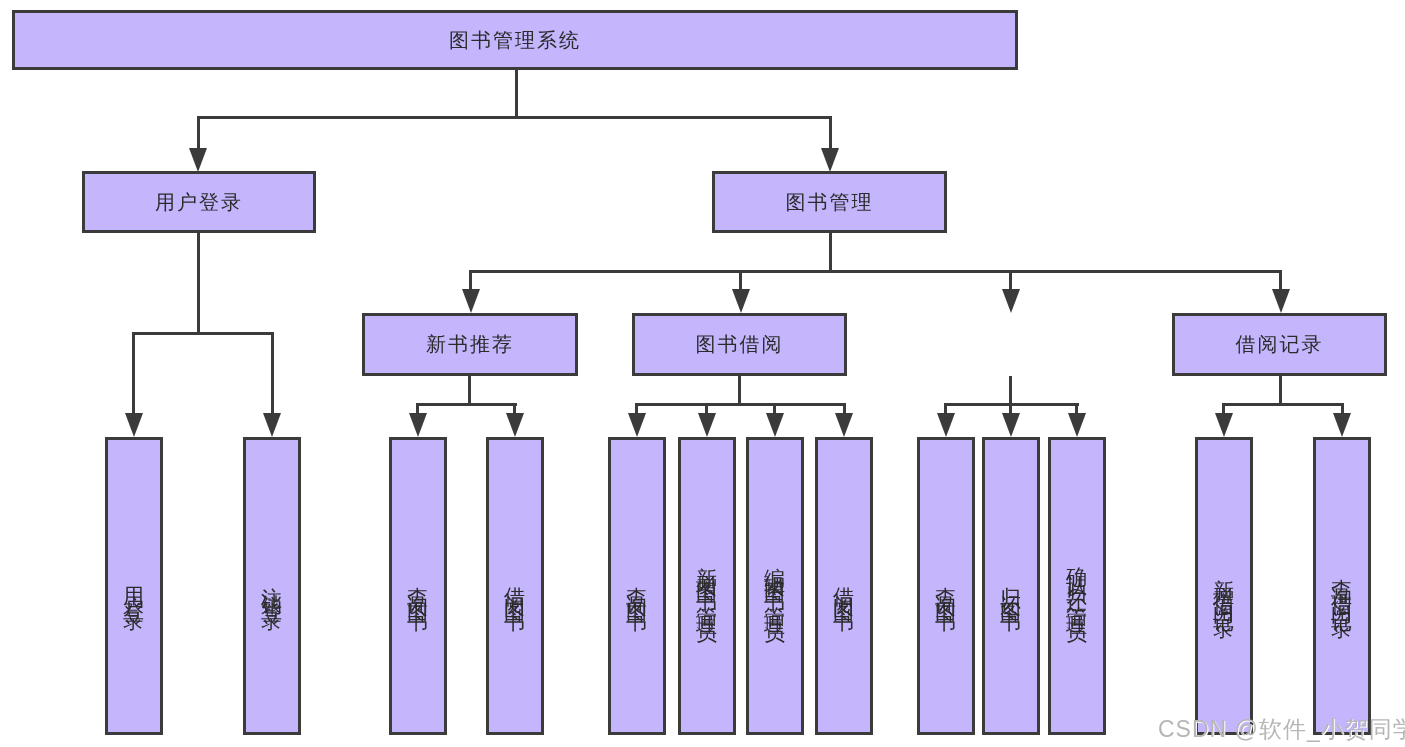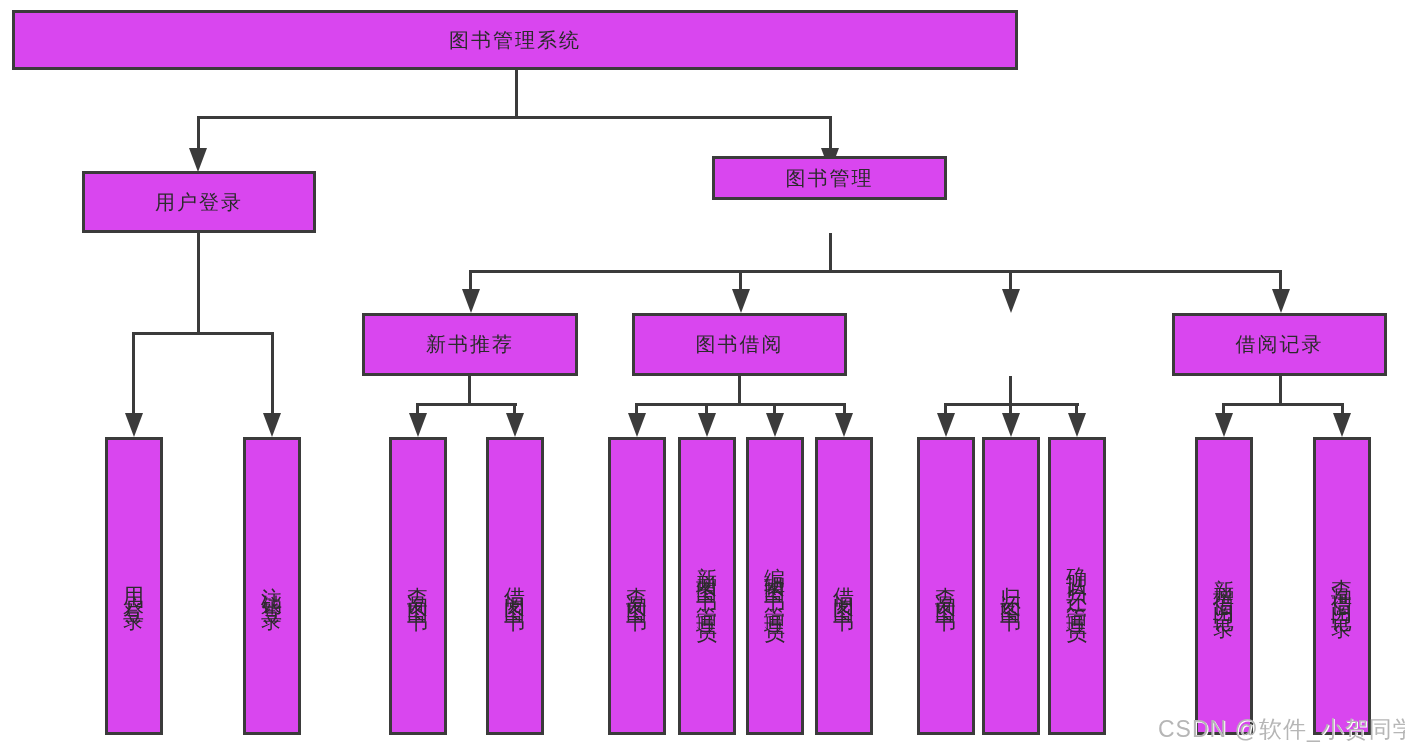--- a/index.html
+++ b/index.html
@@ -8,21 +8,21 @@
     width: 1405px;
     height: 747px;
     background: var(--background, #ffffff);
     font-family: "Liberation Sans", sans-serif;
     overflow: hidden;
   }
   .box {
     position: absolute;
     box-sizing: border-box;
     border: 3px solid var(--line, #3b3b3b);
-    background: #d946ef;
+    background: #c4b5fd;
     display: flex;
     align-items: center;
     justify-content: center;
     color: var(--text, #2b2b2b);
     font-size: 20px;
     letter-spacing: 2px;
     text-align: right;
   }
   .vbox {
     writing-mode: vertical-rl;
@@ -61,21 +61,21 @@
   <div class="box" style="left:12px; top:10px; width:1006px; height:60px;">图书管理系统</div>
 
   <div class="vline" style="left:515px; top:70px; height:48px;"></div>
   <div class="hline" style="left:197px; top:116px; width:635px;"></div>
   <div class="vline" style="left:197px; top:116px; height:34px;"></div>
   <div class="arrow" style="left:189px; top:148px;"></div>
   <div class="vline" style="left:829px; top:116px; height:34px;"></div>
   <div class="arrow" style="left:821px; top:148px;"></div>
 
   <div class="box" style="left:82px; top:171px; width:234px; height:62px;">用户登录</div>
-  <div class="box" style="left:712px; top:156px; width:235px; height:44px;">图书管理</div>
+  <div class="box" style="left:712px; top:171px; width:235px; height:62px;">图书管理</div>
 
   <div class="vline" style="left:197px; top:233px; height:102px;"></div>
   <div class="hline" style="left:132px; top:332px; width:142px;"></div>
   <div class="vline" style="left:132px; top:332px; height:83px;"></div>
   <div class="arrow" style="left:125px; top:413px;"></div>
   <div class="vline" style="left:271px; top:332px; height:83px;"></div>
   <div class="arrow" style="left:263px; top:413px;"></div>
 
   <div class="vline" style="left:829px; top:233px; height:40px;"></div>
   <div class="hline" style="left:469px; top:270px; width:813px;"></div>

